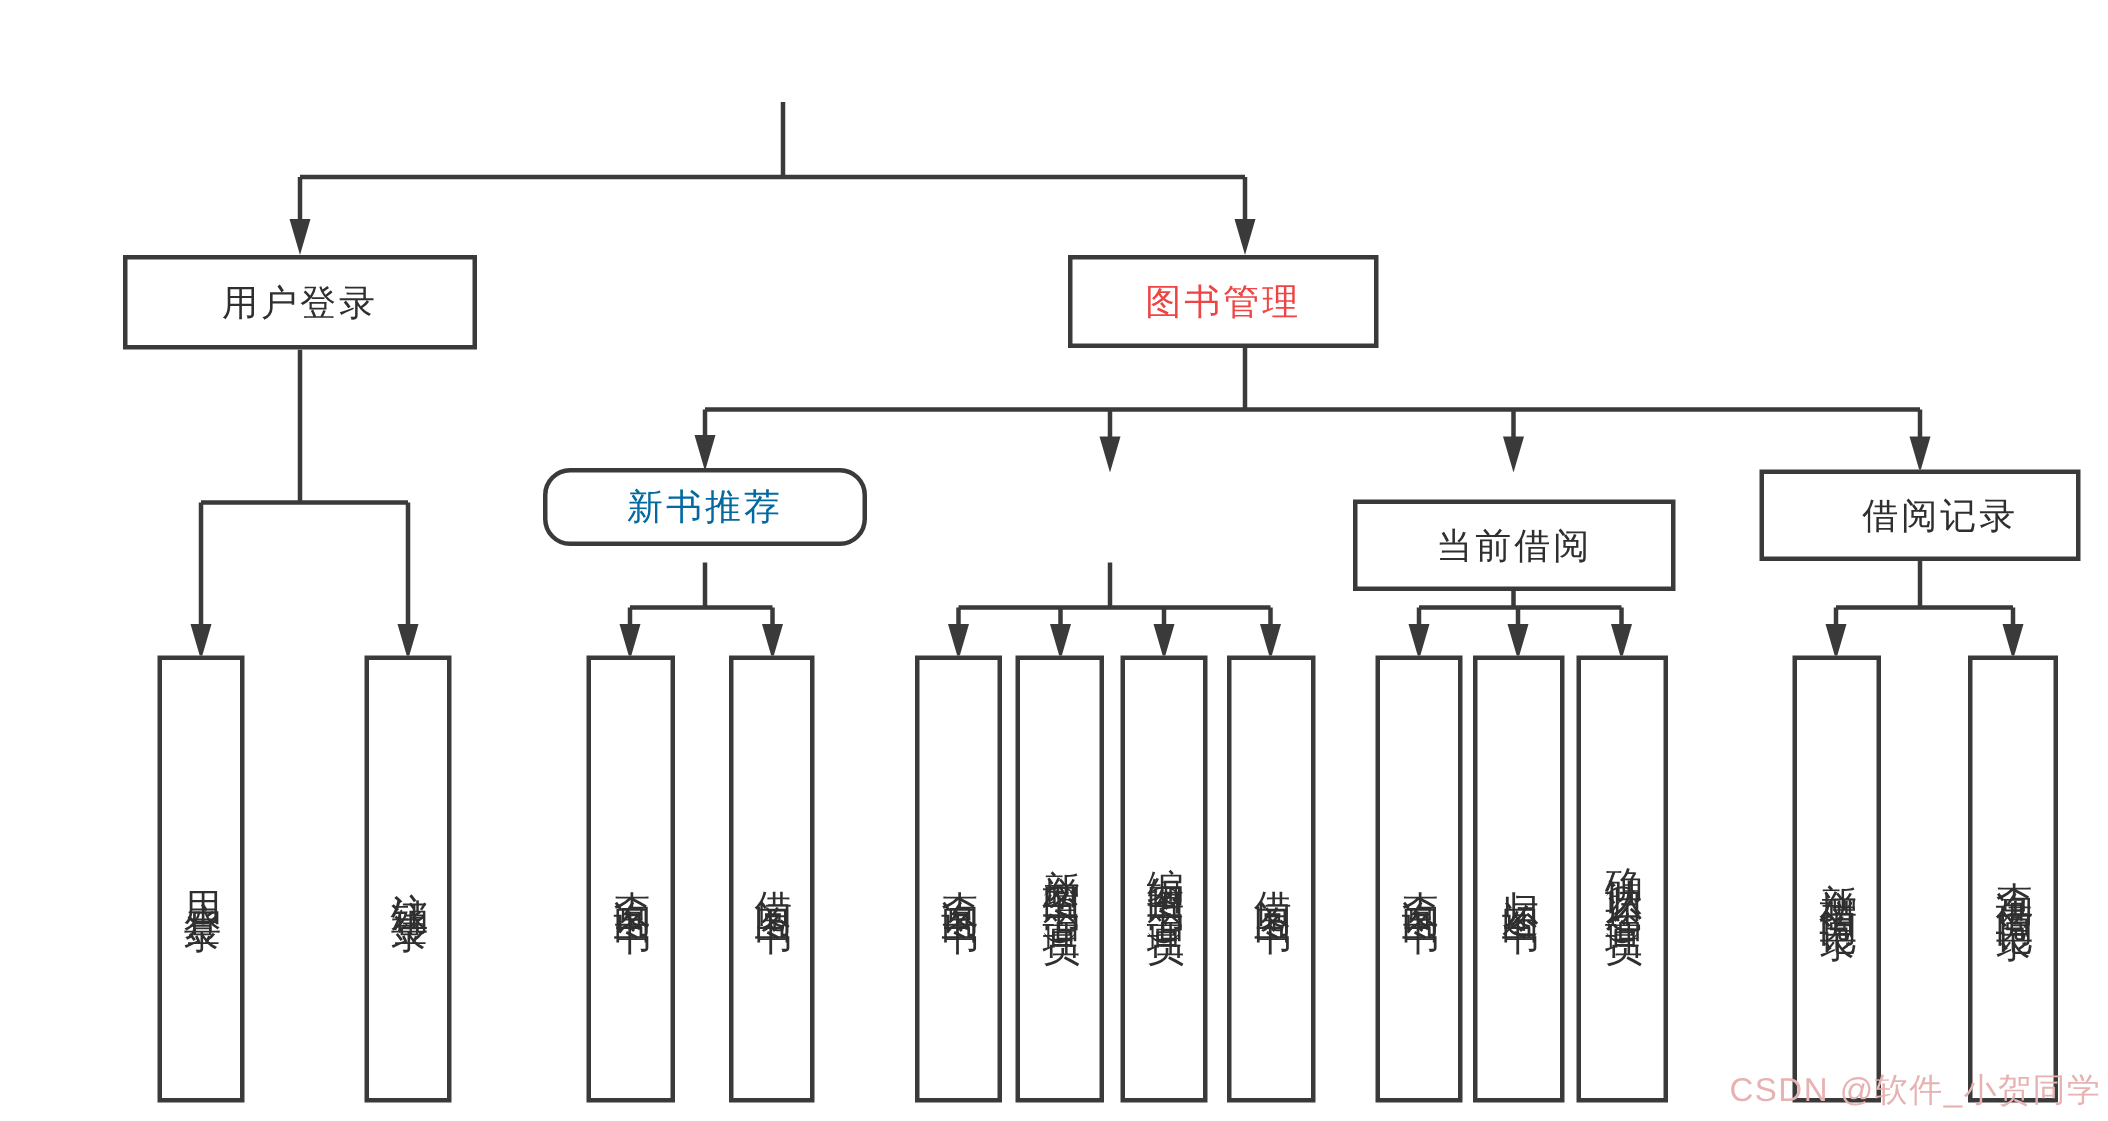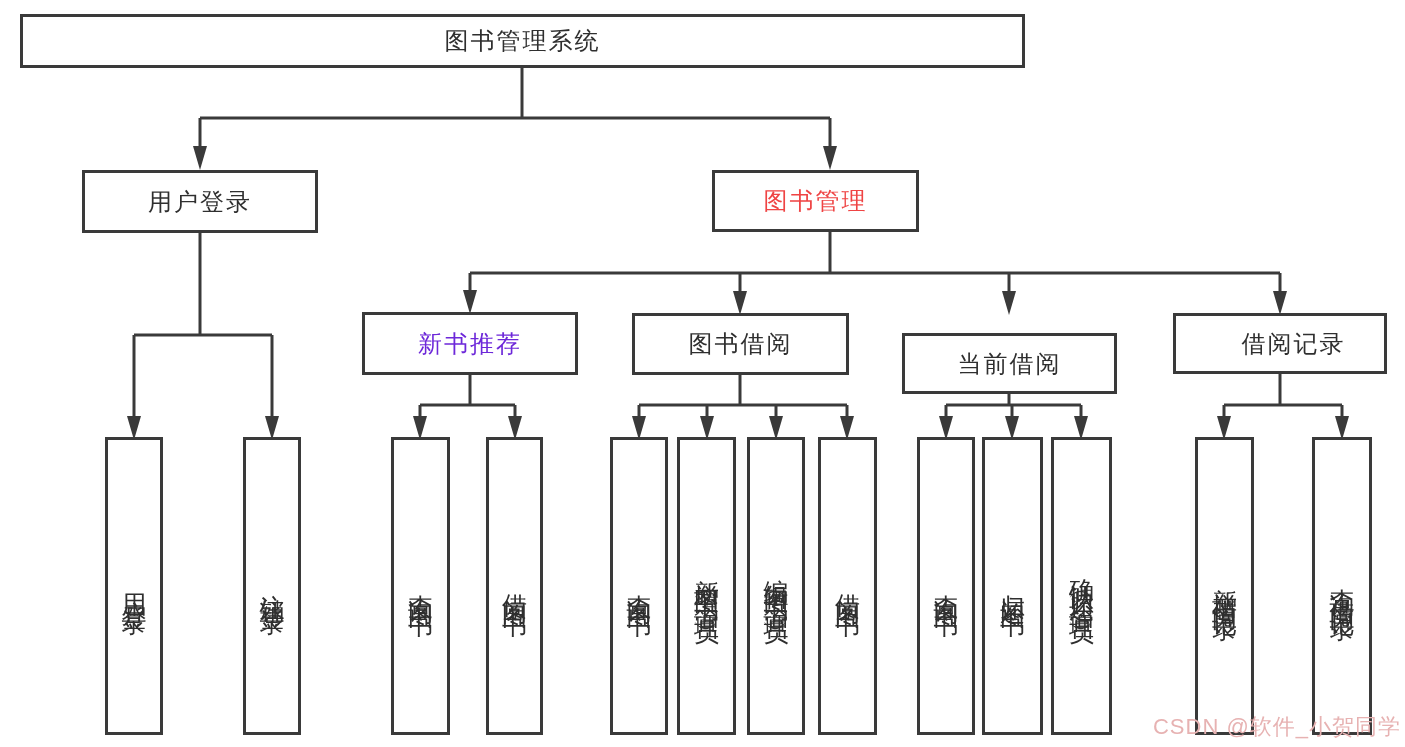--- a/index.html
+++ b/index.html
@@ -96,25 +96,23 @@
       <line x1="1081" y1="405" x2="1081" y2="428" stroke="#3a3a3a" stroke-width="3"></line>
       <polygon points="1074,416 1088,416 1081,440" fill="#3a3a3a"></polygon>
       <line x1="1280" y1="374" x2="1280" y2="405" stroke="#3a3a3a" stroke-width="3"></line>
       <line x1="1224" y1="405" x2="1342" y2="405" stroke="#3a3a3a" stroke-width="3"></line>
       <line x1="1224" y1="405" x2="1224" y2="428" stroke="#3a3a3a" stroke-width="3"></line>
       <polygon points="1217,416 1231,416 1224,440" fill="#3a3a3a"></polygon>
       <line x1="1342" y1="405" x2="1342" y2="428" stroke="#3a3a3a" stroke-width="3"></line>
       <polygon points="1335,416 1349,416 1342,440" fill="#3a3a3a"></polygon>
     </svg>
   <div class="watermark" style="color: rgb(231, 178, 178);">CSDN @软件_小贺同学</div>
-<div class="node horizontal" style="left: 20px; top: 14px; width: 1005px; height: 54px; border-color: rgb(58, 58, 58); color: rgb(47, 47, 47);">图书管理系统</div>
     <div class="node horizontal" style="left: 82px; top: 170px; width: 236px; height: 63px; border-color: rgb(58, 58, 58); color: rgb(47, 47, 47);">用户登录</div>
     <div class="node horizontal" style="left: 712px; top: 170px; width: 207px; height: 62px; border-color: rgb(58, 58, 58); color: #ef4444;">图书管理</div>
-    <div class="node horizontal" style="left: 362px; top: 312px; width: 216px; height: 63px; border-color: rgb(58, 58, 58); color: #6d28d9;">新书推荐</div>
-    <div class="node horizontal" style="left: 632px; top: 313px; width: 217px; height: 62px; border-color: rgb(58, 58, 58); color: rgb(47, 47, 47);">图书借阅</div>
+    <div class="node horizontal" style="left: 362px; top: 312px; width: 216px; height: 52px; border-color: rgb(58, 58, 58); color: #0369a1; border-radius: 18px;">新书推荐</div>
     <div class="node horizontal" style="left: 902px; top: 313px; width: 215px; height: 61px; border-color: rgb(58, 58, 58); color: rgb(47, 47, 47); margin-top: 20px;">当前借阅</div>
     <div class="node horizontal" style="left: 1173px; top: 313px; width: 214px; height: 61px; border-color: rgb(58, 58, 58); color: rgb(47, 47, 47); padding-left: 27px;">借阅记录</div>
     <div class="node vertical" style="left: 105px; top: 437px; width: 58px; height: 298px; border-color: rgb(58, 58, 58); color: rgb(47, 47, 47);">用户登录</div>
     <div class="node vertical" style="left: 243px; top: 437px; width: 58px; height: 298px; border-color: rgb(58, 58, 58); color: rgb(47, 47, 47);">注销登录</div>
     <div class="node vertical" style="left: 391px; top: 437px; width: 59px; height: 298px; border-color: rgb(58, 58, 58); color: rgb(47, 47, 47);">查询图书</div>
     <div class="node vertical" style="left: 486px; top: 437px; width: 57px; height: 298px; border-color: rgb(58, 58, 58); color: rgb(47, 47, 47);">借阅图书</div>
     <div class="node vertical" style="left: 610px; top: 437px; width: 58px; height: 298px; border-color: rgb(58, 58, 58); color: rgb(47, 47, 47);">查询图书</div>
     <div class="node vertical" style="left: 677px; top: 437px; width: 59px; height: 298px; border-color: rgb(58, 58, 58); color: rgb(47, 47, 47);">新增图书（管理员）</div>
     <div class="node vertical" style="left: 747px; top: 437px; width: 58px; height: 298px; border-color: rgb(58, 58, 58); color: rgb(47, 47, 47);">编辑图书（管理员）</div>
     <div class="node vertical" style="left: 818px; top: 437px; width: 59px; height: 298px; border-color: rgb(58, 58, 58); color: rgb(47, 47, 47);">借阅图书</div>

